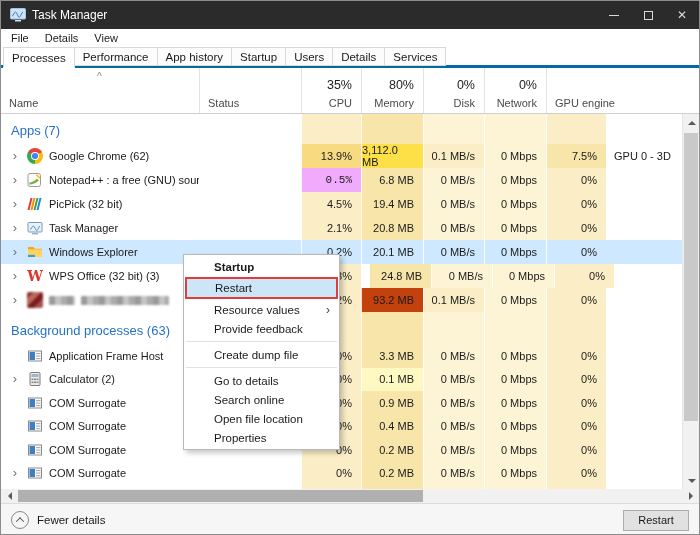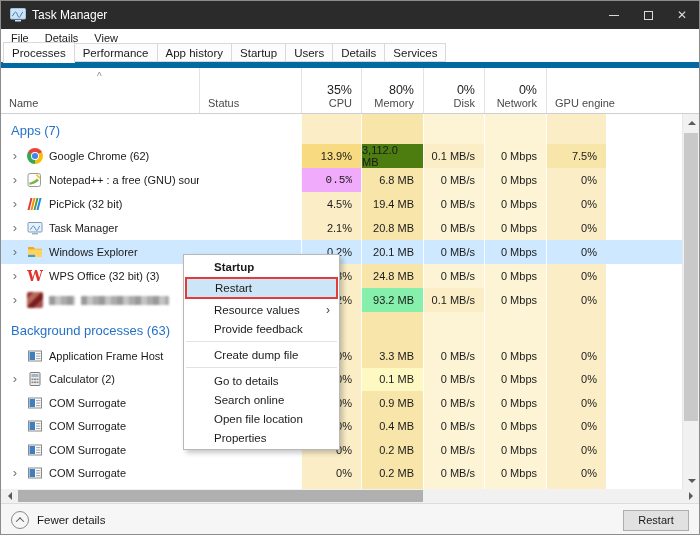--- a/index.html
+++ b/index.html
@@ -14,32 +14,32 @@
   .wincontrols { margin-left:auto; display:flex; height:100%; }
   .wbtn { width:34px; height:100%; display:flex; align-items:center; justify-content:center; color:#d9d9d9; font-size:12px; }
   .wbtn .minbar { width:10px; height:1px; background:#d9d9d9; }
   .wbtn .maxbox { width:9px; height:9px; border:1px solid #d9d9d9; }
 
   
   .menubar { height:18px; display:flex; align-items:center; background:#fff; font-size:11px; color:#1a1a1a; padding-left:2px; }
   .menubar .mitem { padding:0 8px; height:100%; display:flex; align-items:center; }
 
   
-  .tabs { height:21px; display:flex; align-items:flex-end; border-bottom:6px solid #0369a1; padding-left:2px; background:#fff; }
+  .tabs { height:21px; display:flex; align-items:flex-start; border-bottom:3px solid #0369a1; padding-left:2px; background:#fff; }
   .tab { font-size:11.5px; color:#1a1a1a; padding:0 8px; height:19px; display:flex; align-items:center; border:1px solid #d9d9d9; border-left:none; background:#fcfcfc; }
   .tab:first-child { border-left:1px solid #d9d9d9; }
   .tab.active { height:21px; background:#fff; border-bottom:1px solid #fff; margin-bottom:-1px; position:relative; z-index:2; }
 
   
   .thead { height:46px; display:flex; border-bottom:1px solid #cfcfcf; position:relative; background:#fff; font-size:11px; color:#4a4a4a; }
   .thead .hcol { position:relative; display:flex; flex-direction:column; justify-content:flex-end; padding-bottom:4px; }
   .h-name { width:198px; padding-left:8px; }
   .h-status { width:102px; padding-left:8px; border-left:1px solid #e3e3e3; }
   .h-metric { border-left:1px solid #e3e3e3; align-items:flex-end; padding-right:9px; }
-  .h-metric .pct { font-size:12.5px; color:#222; }
+  .h-metric .pct { font-size:12.5px; color:#222; margin-bottom:5px; }
   .h-metric .mlabel { color:#4a4a4a; }
   .h-engine { flex:1; padding-left:8px; border-left:1px solid #e3e3e3; }
   .h-spacer { width:17px; }
   .sortcaret { position:absolute; left:96px; top:3px; color:#8a8a8a; font-size:10px; }
 
   
   .tbody { position:relative; height:375px; background:#fff; }
   .rows { width:683px; }
   .row { display:flex; align-items:stretch; font-size:11px; color:#1a1a1a; }
   .row.proc { height:24px; }
@@ -188,24 +188,25 @@
               <span class="ic chrome">
                 <span class="cw">
                   <span class="cb"></span>
                 </span>
               </span>
             </span>
             <span>Google Chrome (62)</span>
           </div>
           <div class="col c-status"></div>
           <div class="col cell c-cpu" style="background: rgb(248, 218, 128);">13.9%</div>
-          <div class="col cell c-mem" style="background: #4d7c0f;">3,112.0 MB</div>
+          <div class="col cell c-mem" style="background: #fde047;">3,112.0 MB</div>
           <div class="col cell c-disk" style="background: rgb(251, 238, 198);">0.1 MB/s</div>
           <div class="col cell c-net" style="background: rgb(253, 244, 214);">0 Mbps</div>
           <div class="col cell c-gpu" style="background: rgb(247, 229, 170);">7.5%</div>
+          <div class="col c-engine">GPU 0 - 3D</div>
         </div>
         <div class="row proc">
           <div class="col c-name">
             <span class="chev">›</span>
             <span class="ricon">
               <svg class="ic" viewBox="0 0 16 16">
                 <rect x="1" y="1.5" width="12.5" height="13" rx="2" fill="#fdfdfd" stroke="#9a9a9a"></rect>
                 <path d="M2.5 12.8c3.2-.6 6.6-1.6 9.4-4.4l-1.9-1.9c-2.5 2.5-5.3 3.6-7.8 4.2z" fill="#7cb342"></path>
                 <path d="M8.8 3.2l3.6 3.6 1.2-1.2L10 2z" fill="#fbc02d"></path>
               </svg>
@@ -286,38 +287,38 @@
         <div class="row proc">
           <div class="col c-name">
             <span class="chev">›</span>
             <span class="ricon">
               <span class="ic wps">W</span>
             </span>
             <span>WPS Office (32 bit) (3)</span>
           </div>
           <div class="col c-status"></div>
           <div class="col cell c-cpu" style="background: rgb(251, 238, 198);">0.8%</div>
-          <div class="col cell c-mem" style="background: rgb(247, 229, 170);">24.8 MB</div>
+          <div class="col cell c-mem" style="background: rgb(247, 229, 170); margin-left: 8px;">24.8 MB</div>
           <div class="col cell c-disk" style="background: rgb(253, 244, 214);">0 MB/s</div>
           <div class="col cell c-net" style="background: rgb(253, 244, 214);">0 Mbps</div>
           <div class="col cell c-gpu" style="background: rgb(251, 238, 198);">0%</div>
           <div class="col c-engine"></div>
         </div>
         <div class="row proc">
           <div class="col c-name">
             <span class="chev">›</span>
             <span class="ricon">
               <span class="ic blur-ic"></span>
             </span>
             <span class="blurbar bw1"></span>
             <span class="blurbar bw2"></span>
           </div>
           <div class="col c-status"></div>
           <div class="col cell c-cpu" style="background: rgb(251, 238, 198);">2.2%</div>
-          <div class="col cell c-mem" style="background: #86efac;">93.2 MB</div>
+          <div class="col cell c-mem" style="background: #c2410c;">93.2 MB</div>
           <div class="col cell c-disk" style="background: rgb(251, 238, 198);">0.1 MB/s</div>
           <div class="col cell c-net" style="background: rgb(253, 244, 214);">0 Mbps</div>
           <div class="col cell c-gpu" style="background: rgb(251, 238, 198);">0%</div>
           <div class="col c-engine"></div>
         </div>
         <div class="row group grp2">
           <div class="col c-name gname">Background processes (63)</div>
           <div class="col c-status"></div>
           <div class="col cell c-cpu" style="background: rgb(251, 238, 198);"></div>
           <div class="col cell c-mem" style="background: rgb(247, 229, 170);"></div>

